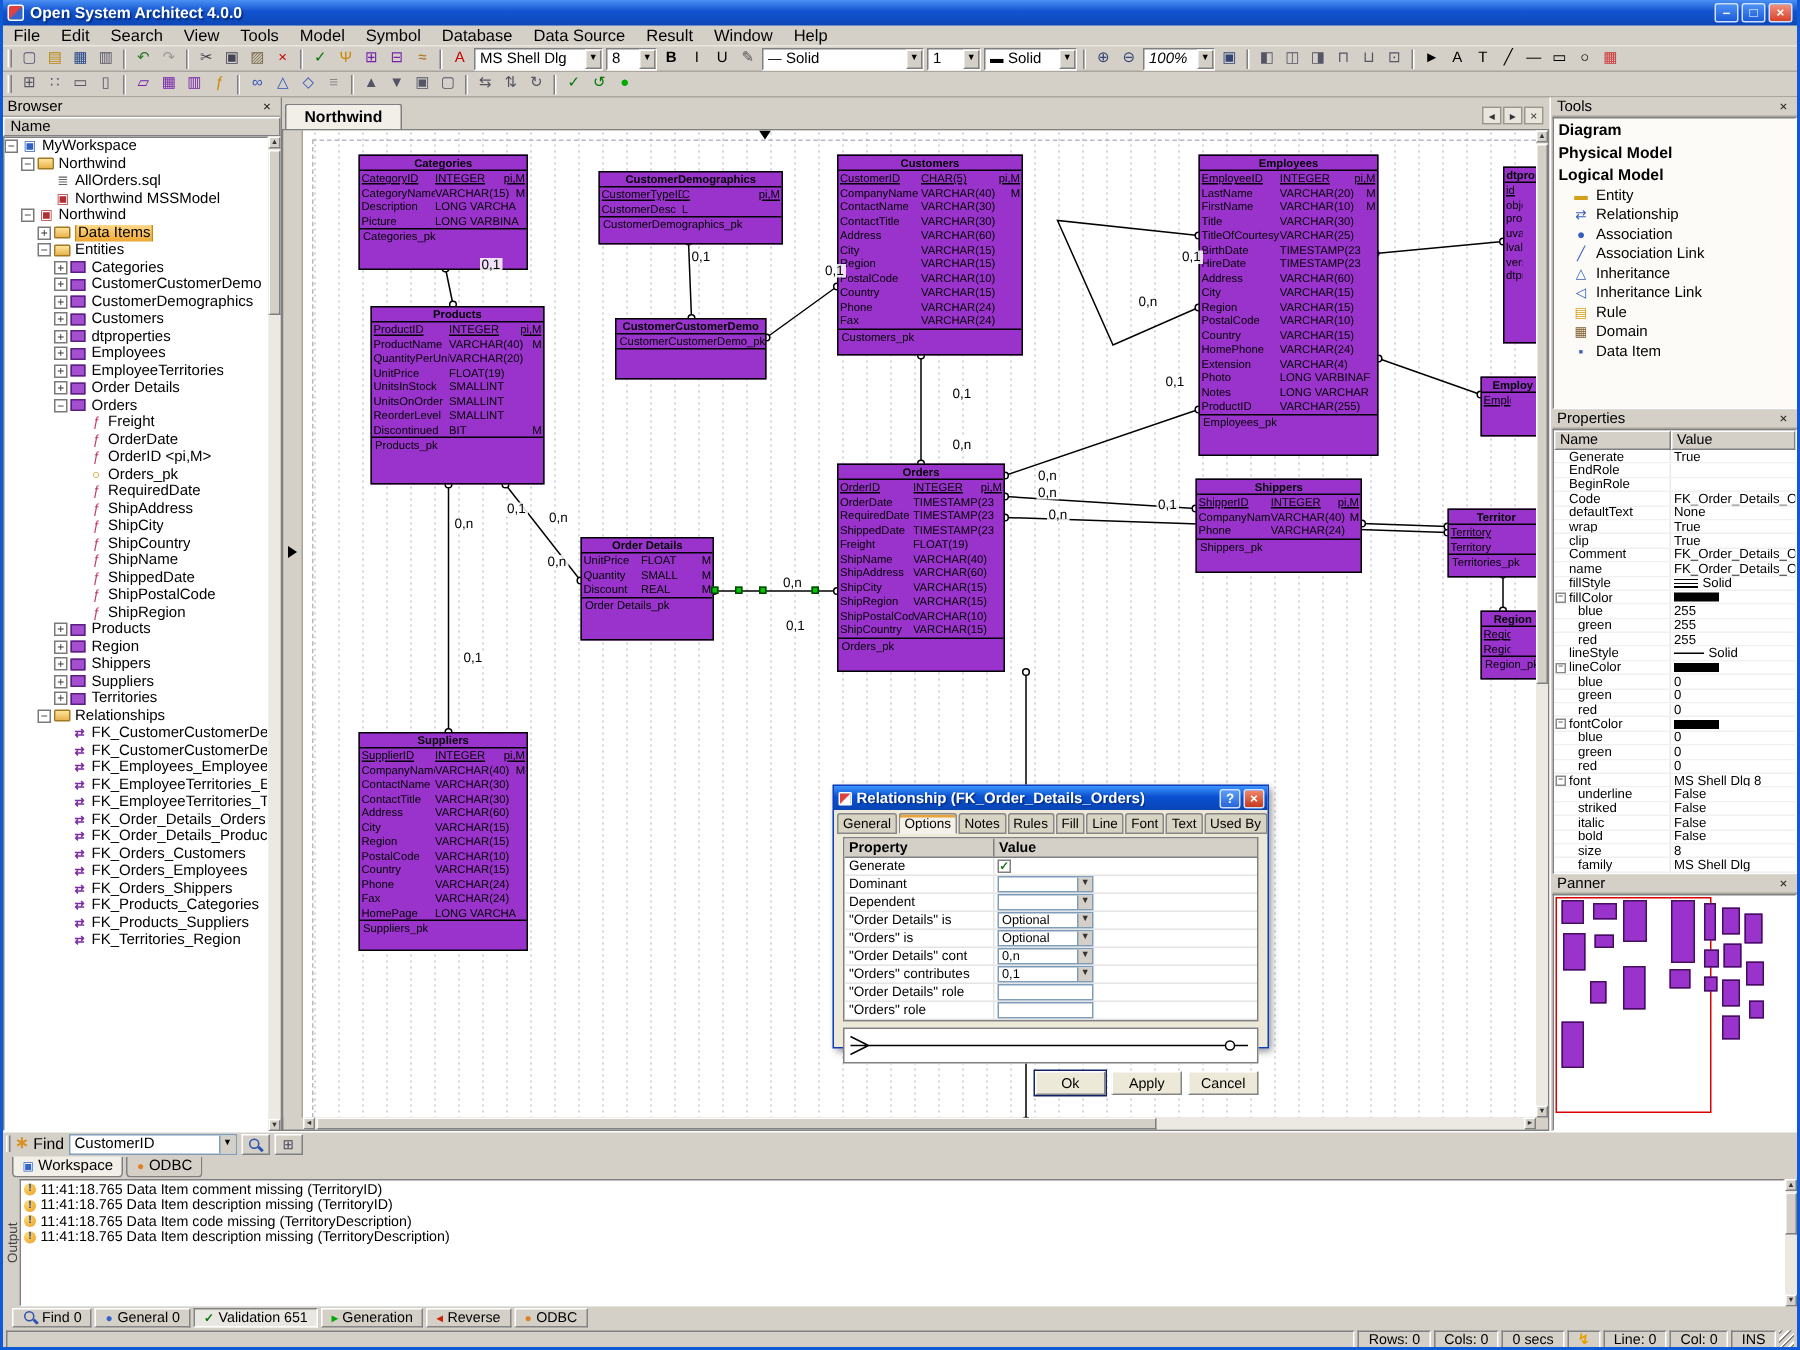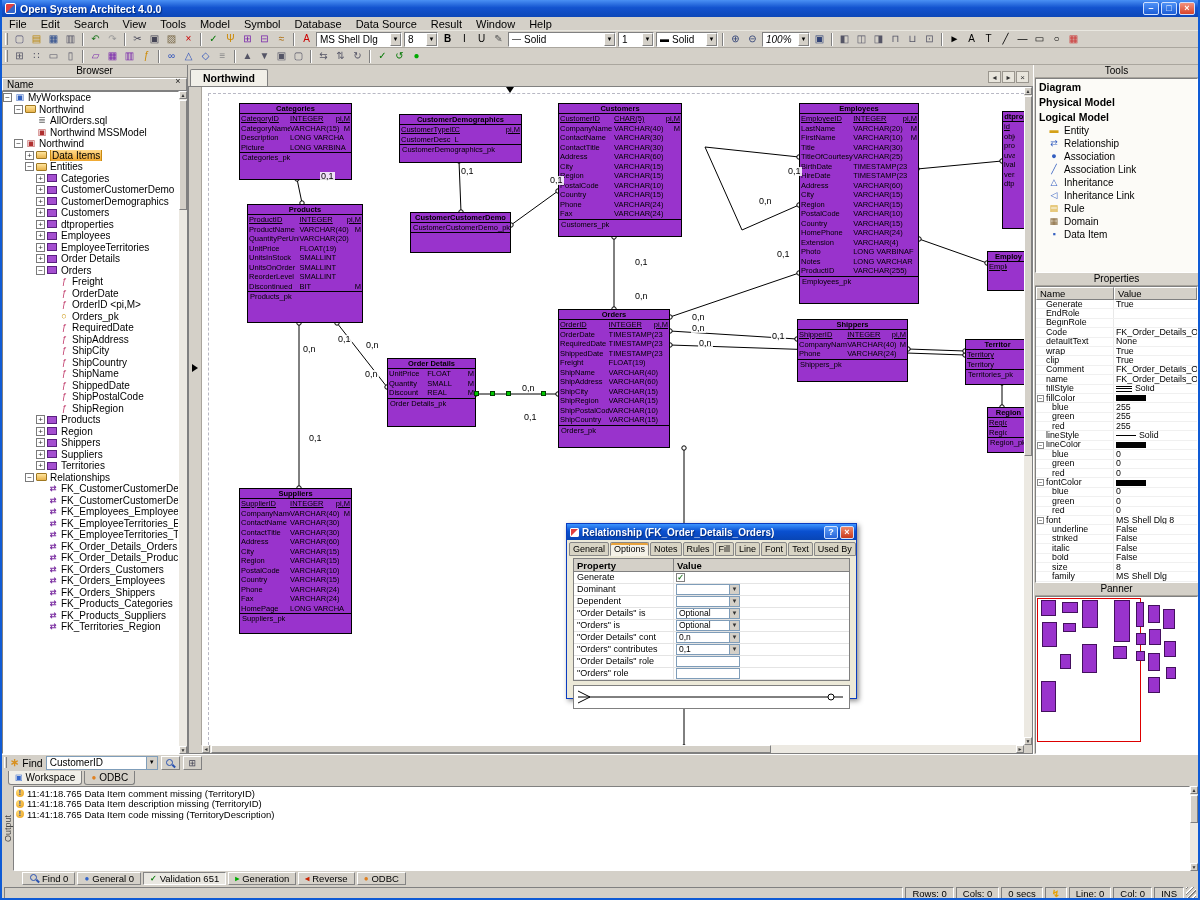--- a/index.html
+++ b/index.html
@@ -37,21 +37,21 @@
   .tcombo-glyph{padding-left:3px;font-size:9px;color:#000;}
   .tcombo-val{flex:1;padding-left:3px;overflow:hidden;white-space:nowrap;}
   .tcombo-arr{width:11px;height:13px;background:#d4d0c8;border:1px solid;
     border-color:#fff #808080 #808080 #fff;font-size:6px;line-height:11px;text-align:center;flex:0 0 auto;}
 
   
   .main{position:absolute;left:0;right:0;top:65px;height:689px;}
   .browser{position:absolute;left:0;top:0;bottom:0;width:186px;background:#d4d0c8;
     border-right:1px solid #808080;}
   .phead{height:13px;background:#d4d0c8;display:flex;align-items:center;font-size:10px;
-    padding:0 3px;border-bottom:1px solid #a8a49c;color:#000;flex-direction:column;}
+    padding:0 3px;border-bottom:1px solid #a8a49c;color:#000;}
   .pclose{margin-left:auto;width:12px;height:11px;text-align:center;line-height:10px;font-size:9px;color:#222;}
   .colhead{height:13px;background:#d4d0c8;border:1px solid;border-color:#fff #808080 #808080 #fff;
     font-size:10px;line-height:11px;padding-left:4px;margin:0;}
   .tree{position:absolute;left:0;right:8px;top:26px;bottom:0;background:#fff;overflow:hidden;
     border:1px solid;border-color:#808080 #fff #fff #808080;}
   .trow{display:flex;align-items:center;height:11.5px;white-space:nowrap;overflow:hidden;font-size:10px;}
   .tind{flex:0 0 auto;height:1px;}
   .texp{flex:0 0 9px;width:9px;height:9px;border:1px solid #7a7a7a;background:#fff;font-size:8px;
     line-height:7px;text-align:center;margin:0 2px 0 0;color:#333;}
   .texp-sp{flex:0 0 11px;}
@@ -113,21 +113,21 @@
   .vscroll{position:absolute;right:0;top:0;bottom:8px;width:8px;background:#ece9e2;}
   .hscroll{position:absolute;left:13px;right:8px;bottom:0;height:8px;background:#ece9e2;}
   .vthumb{position:absolute;left:0;right:0;top:9px;height:360px;background:#d4d0c8;border:1px solid;
     border-color:#fff #808080 #808080 #fff;}
   .hthumb{position:absolute;top:0;bottom:0;left:9px;width:560px;background:#d4d0c8;border:1px solid;
     border-color:#fff #808080 #808080 #fff;}
   .harrow{position:absolute;top:0;bottom:0;width:8px;background:#d4d0c8;border:1px solid;
     border-color:#fff #808080 #808080 #fff;font-size:5px;line-height:6px;text-align:center;color:#333;}
 
   
-  .dialog{position:absolute;left:364px;top:436px;width:291px;height:176px;background:#ece9d8;
+  .dialog{position:absolute;left:353px;top:436px;width:291px;height:176px;background:#ece9d8;
     border:1px solid #0a3cc0;box-shadow:2px 2px 5px rgba(0,0,0,.45);z-index:10;}
   .dlg-title{height:16px;background:linear-gradient(180deg,#3d95ff,#0a50d0 45%,#0845b5);display:flex;
     align-items:center;color:#fff;font-size:10px;font-weight:bold;padding:0 2px;}
   .dlg-ico{width:9px;height:9px;margin:0 3px 0 1px;border-radius:1px;
     background:linear-gradient(135deg,#e04040 0 45%,#fff 55% 100%);border:1px solid #fff;}
   .dlg-title-text{overflow:hidden;white-space:nowrap;text-shadow:1px 1px 1px #00297a;}
   .dlg-btn{margin-left:2px;width:14px;height:13px;border:1px solid #cfe0ff;border-radius:2px;
     background:linear-gradient(#5a9cf8,#2a66d8);color:#fff;font-size:9px;line-height:11px;
     text-align:center;font-weight:bold;flex:0 0 auto;}
   .dlg-btn.close{background:linear-gradient(#ef8869,#c83a1e);}
@@ -222,21 +222,21 @@
   .outbody{position:absolute;left:11px;right:8px;top:0;bottom:0;background:#fff;border:1px solid;
     border-color:#808080 #fff #fff #808080;overflow:hidden;padding-top:1px;}
   .orow{display:flex;align-items:center;height:10.5px;font-size:9.5px;gap:3px;padding-left:2px;
     white-space:nowrap;overflow:hidden;}
   .oicon{width:8px;height:8px;border-radius:50%;background:radial-gradient(circle at 30% 30%,#ffd76e,#e8a020);
     color:#1a3f9f;font-size:7px;line-height:8px;text-align:center;font-weight:bold;flex:0 0 8px;}
   .oscroll{position:absolute;right:0;top:0;bottom:0;width:8px;background:#ece9e2;}
   .othumb{position:absolute;left:0;right:0;top:9px;height:28px;background:#d4d0c8;border:1px solid;
     border-color:#fff #808080 #808080 #fff;}
   .outtabs{position:absolute;left:0;right:0;top:871px;height:15px;background:#d4d0c8;display:flex;
-    align-items:center;padding-left:20px;}
+    align-items:center;padding-left:6px;}
   .otab{display:flex;align-items:center;gap:3px;height:13px;padding:0 6px;font-size:9.5px;
     border:1px solid;border-color:#fff #848484 #848484 #fff;background:#d4d0c8;margin-right:2px;}
   .otab.active{border-color:#848484 #fff #fff #848484;background:#e9e7e1;}
   .oti{font-size:8px;line-height:8px;font-weight:bold;}
 
   
   .statusbar{position:absolute;left:0;right:0;top:886px;height:14px;background:#d4d0c8;display:flex;
     align-items:center;padding:0 2px;gap:2px;}
   .scell{border:1px solid;border-color:#808080 #fff #fff #808080;height:12px;line-height:11px;
     font-size:9.5px;padding:0 6px;white-space:nowrap;}
@@ -956,20 +956,25 @@
                     <span class="dinput"></span>
                   </span>
                 </div>
               </div>
               <div class="dlg-preview">
                 <svg width="270" height="18">
                   <path d="M14,9 L2,3 M14,9 L2,9 M14,9 L2,15 M14,9 L252,9 M258,9 L267,9" stroke="#000" fill="none"></path>
                   <circle cx="255" cy="9" r="3" fill="#fff" stroke="#000"></circle>
                 </svg>
               </div>
+              <div class="dlg-buttons">
+                <button class="dbtn default">Ok</button>
+                <button class="dbtn">Apply</button>
+                <button class="dbtn">Cancel</button>
+              </div>
             </div>
         <div class="entity" style="left: 37px; top: 16px; width: 113px; height: 77px;">
               <div class="ent-title">Categories</div>
               <div class="ent-fields">
                 <div class="ent-field pk">
                   <span class="fn">CategoryID</span>
                   <span class="ft">INTEGER</span>
                   <span class="fm">pi,M</span>
                 </div>
                 <div class="ent-field">
@@ -1903,20 +1908,24 @@
           <span class="otext">11:41:18.765 Data Item comment missing (TerritoryID)</span>
         </div>
         <div class="orow">
           <span class="oicon">!</span>
           <span class="otext">11:41:18.765 Data Item description missing (TerritoryID)</span>
         </div>
         <div class="orow">
           <span class="oicon">!</span>
           <span class="otext">11:41:18.765 Data Item code missing (TerritoryDescription)</span>
         </div>
+        <div class="orow">
+          <span class="oicon">!</span>
+          <span class="otext">11:41:18.765 Data Item description missing (TerritoryDescription)</span>
+        </div>
       </div>
     <div class="oscroll">
       <div class="sarrow" style="top:0">▲</div>
       <div class="othumb"></div>
       <div class="sarrow" style="bottom:0">▼</div>
     </div>
   </div>
 
   <div class="outtabs" id="output-tabs">
       <div class="otab">

